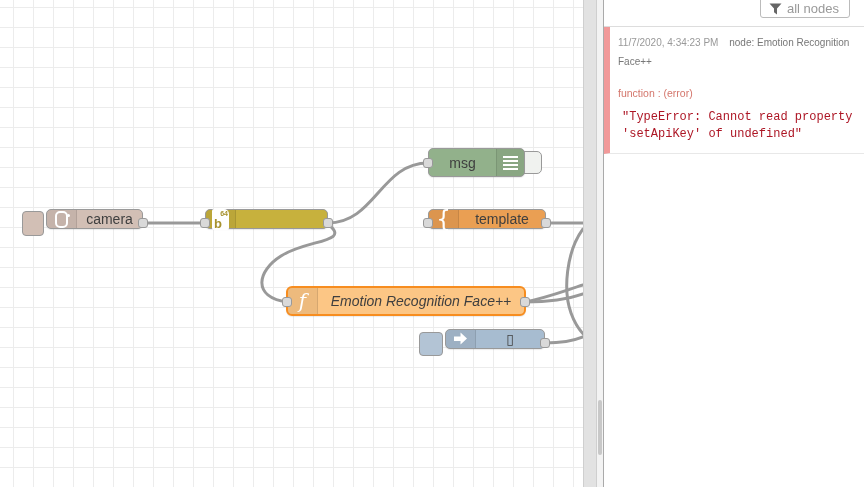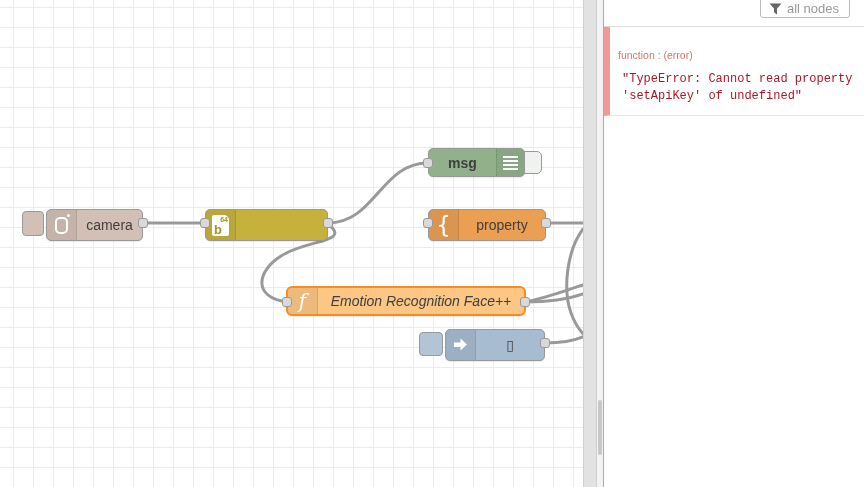--- a/index.html
+++ b/index.html
@@ -14,21 +14,21 @@
     background-image:
       linear-gradient(#ececec 1px, transparent 1px),
       linear-gradient(90deg, #ececec 1px, transparent 1px);
     background-size:20px 20px;
     background-position:13px 7px; }
 
   svg.wires { position:absolute; left:0; top:0; z-index:1; }
   svg.wires path { fill:none; stroke:#999; stroke-width:3; stroke-linecap:round; }
 
   .node { position:absolute; z-index:2; display:flex; align-items:stretch;
-    border:1px solid #999; border-radius:5px; height:32px;
+    border:1px solid #999; border-radius:5px; height:20px;
     font-size:14px; color:#3f3f3f; box-shadow:0 1px 1px rgba(0,0,0,0.08); }
   .node .icon-region { width:30px; display:flex; align-items:center; justify-content:center;
     background:rgba(0,0,0,0.06); border-right:1px solid rgba(0,0,0,0.10);
     border-radius:4px 0 0 4px; position:relative; }
   .node .icon-region.right { border-right:none; border-left:1px solid rgba(0,0,0,0.10);
     border-radius:0 4px 4px 0; width:28px; }
   .node .label { flex:1; display:flex; align-items:center; justify-content:center;
     white-space:nowrap; padding:0 4px; }
 
   .node-button { position:absolute; z-index:1; border:1px solid #999; border-radius:4px; }
@@ -116,37 +116,37 @@
     <div class="node n-base64" style="left:205px; top:209px; width:123px;">
       <div class="icon-region">
         <div class="b64-file">
           <span class="b64-sup">64</span>
           <span class="b64-b">b</span>
         </div>
       </div>
     </div>
 
     <div class="node-button n-debug" style="left:516px; top:151px; width:26px; height:23px; background:#f0f2ef; border-radius:5px;"></div>
-    <div class="node n-debug" style="left:428px; top:148px; width:97px; height:29px;font-weight:bold;">
+    <div class="node n-debug" style="left:428px; top:148px; width:97px; height:29px;">
       <span class="label">msg</span>
       <div class="icon-region right">
         <div class="bars">
             <span></span>
             <span></span>
             <span></span>
             <span></span>
           </div>
       </div>
     </div>
 
     <div class="node n-template" style="left:428px; top:209px; width:118px;">
       <div class="icon-region">
         <span class="brace-glyph">{</span>
       </div>
-      <span class="label">property</span>
+      <span class="label">template</span>
     </div>
 
     <div class="node n-function" style="left:286px; top:286px; width:240px;">
       <div class="icon-region">
         <span class="fx-glyph">f</span>
       </div>
       <span class="label">Emotion Recognition Face++</span>
     </div>
 
     <div class="node-button n-inject" style="left:419px; top:332px; width:24px; height:24px; background:#b3c4d5;"></div>
@@ -179,18 +179,22 @@
     <div class="sidebar-header">
       <button class="filter-btn">
         <svg width="13" height="12" viewBox="0 0 13 12">
           <path d="M0.5,0.5 h12 l-4.5,5 v6 l-3,-2.2 v-3.8 z" fill="#666"></path>
         </svg>
         <span class="lbl">all nodes</span>
       </button>
     </div>
 
     <div class="debug-msg">
+      <div class="msg-meta">
+        <span class="date">11/7/2020, 4:34:23 PM</span>
+        <span class="src">node: Emotion Recognition Face++</span>
+      </div>
       <div class="msg-topic">function : (error)</div>
       <div class="msg-payload">"TypeError: Cannot read property 'setApiKey' of undefined"</div>
     </div>
   </div>
 
 </div>
 
 </body></html>

